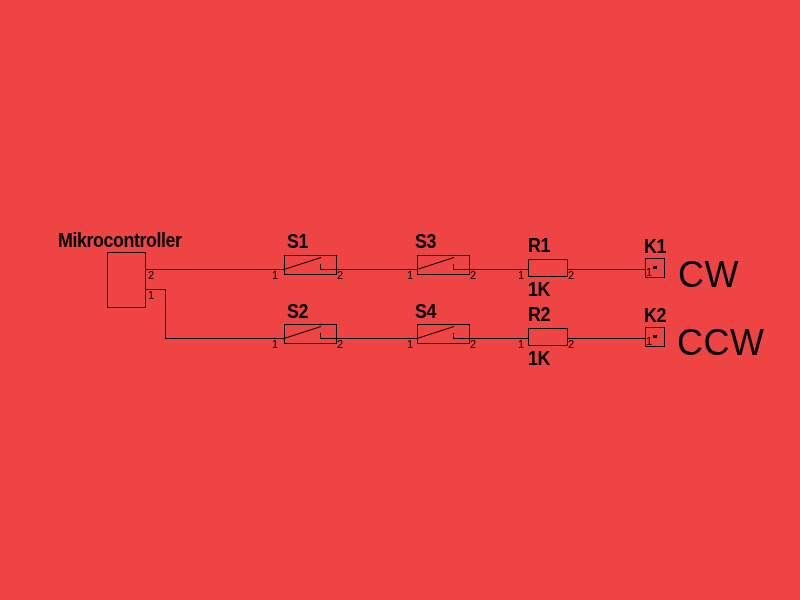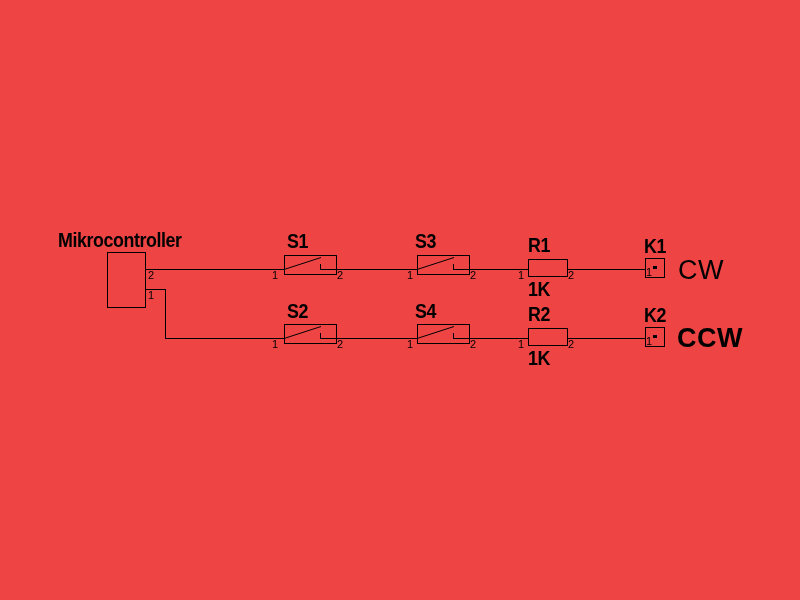--- a/index.html
+++ b/index.html
@@ -29,21 +29,21 @@
     font-weight: bold;
     letter-spacing: -0.5px;
     transform: scaleX(0.85);
     transform-origin: left top;
   }
   .pin-num {
     font-size: 11px;
     font-weight: normal;
   }
   .annotation {
-    font-size: 27px;
+    font-size: 36px;
     font-weight: normal;
     letter-spacing: 0.5px;
   }
 </style>
 </head>
 <body>
 
 <div class="canvas">
 
   <svg class="schematic" width="800" height="600" viewBox="0 0 800 600" fill="none" stroke="#000000" stroke-width="1" shape-rendering="crispEdges">
@@ -133,15 +133,15 @@
 
   <span class="txt pin-num" style="left:518px; top:270px;">1</span>
   <span class="txt pin-num" style="left:568px; top:270px;">2</span>
   <span class="txt pin-num" style="left:518px; top:339px;">1</span>
   <span class="txt pin-num" style="left:568px; top:339px;">2</span>
 
   <span class="txt pin-num" style="left:646px; top:267px;">1</span>
   <span class="txt pin-num" style="left:646px; top:336px;">1</span>
 
   <span class="txt annotation" style="left:678px; top:257px;">CW</span>
-  <span class="txt annotation" style="left:677px; top:325px;font-weight:bold;">CCW</span>
+  <span class="txt annotation" style="left:677px; top:325px;">CCW</span>
 
 </div>
 
 </body></html>

